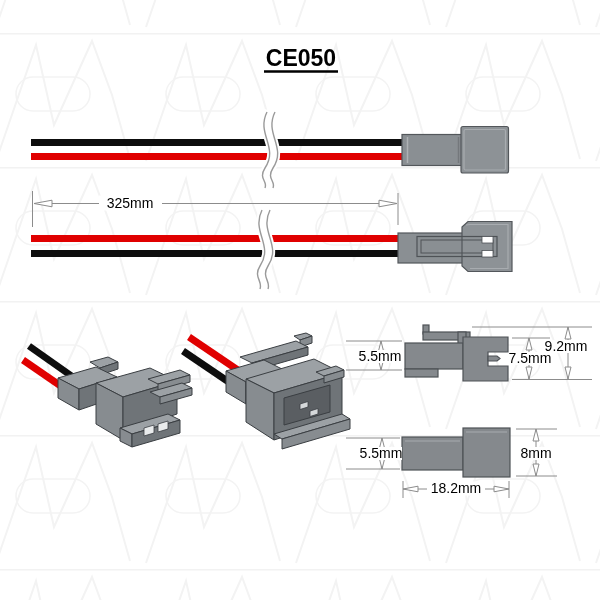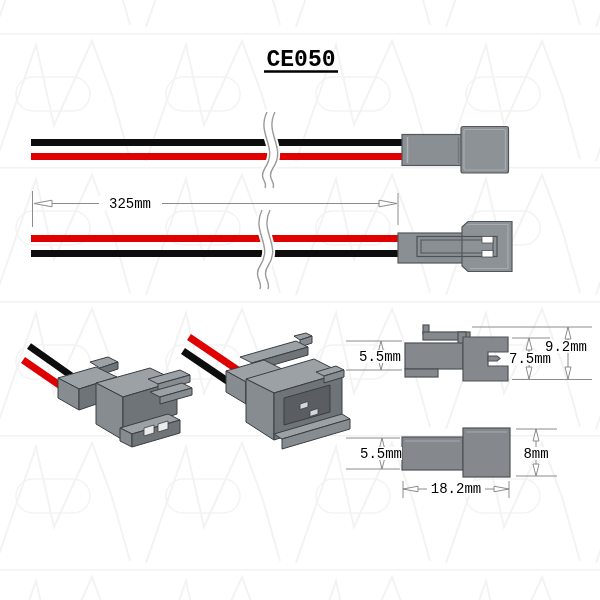--- a/index.html
+++ b/index.html
@@ -1,20 +1,20 @@
 <!DOCTYPE html>
 <html><head>
 <meta charset="utf-8">
 <style>
   html,body{margin:0;padding:0;background:#ffffff;}
   .page{
     position:relative;
     width:600px;height:600px;
     background:#ffffff;
-    font-family:Liberation Mono, monospace;
+    font-family:Liberation Sans, sans-serif;
     overflow:hidden;
   }
   svg{display:block;}
   text{fill:#000000;}
   .dim-text{font-size:14px;}
   .title-text{font-size:23px;font-weight:bold;}
 </style>
 </head>
 <body>
 

